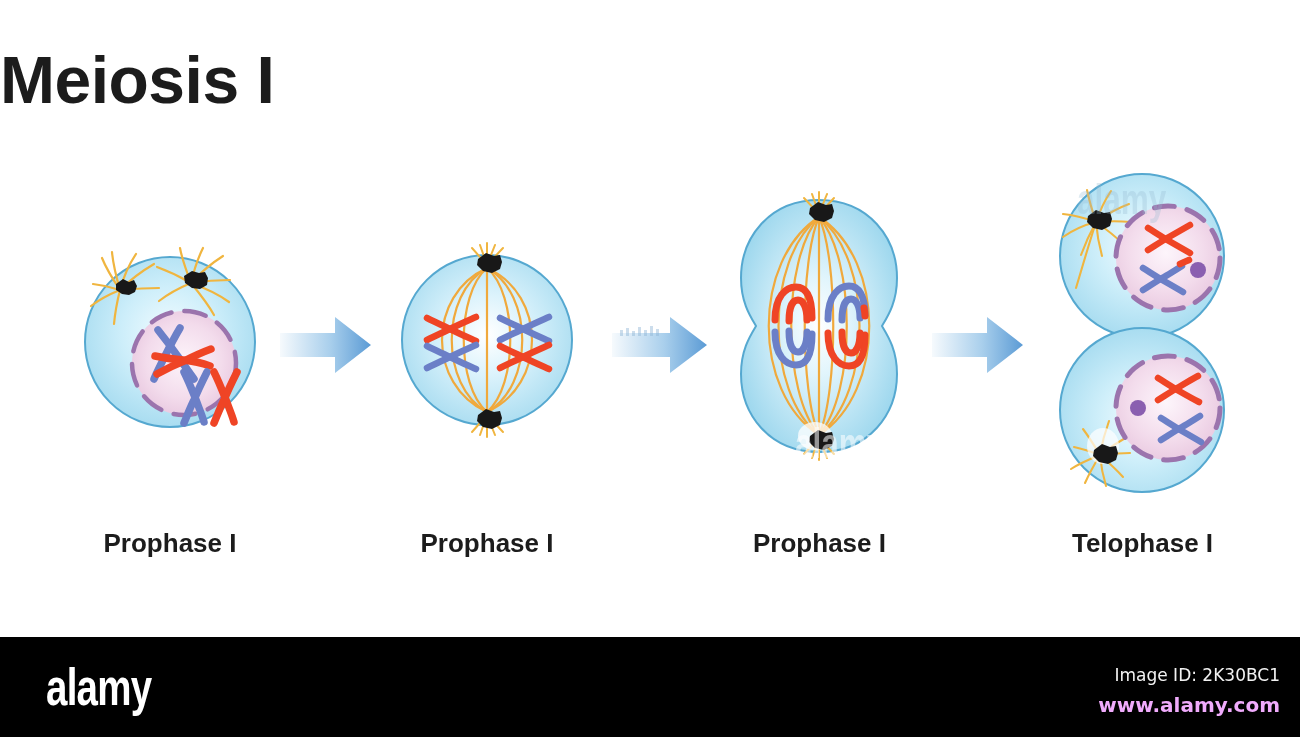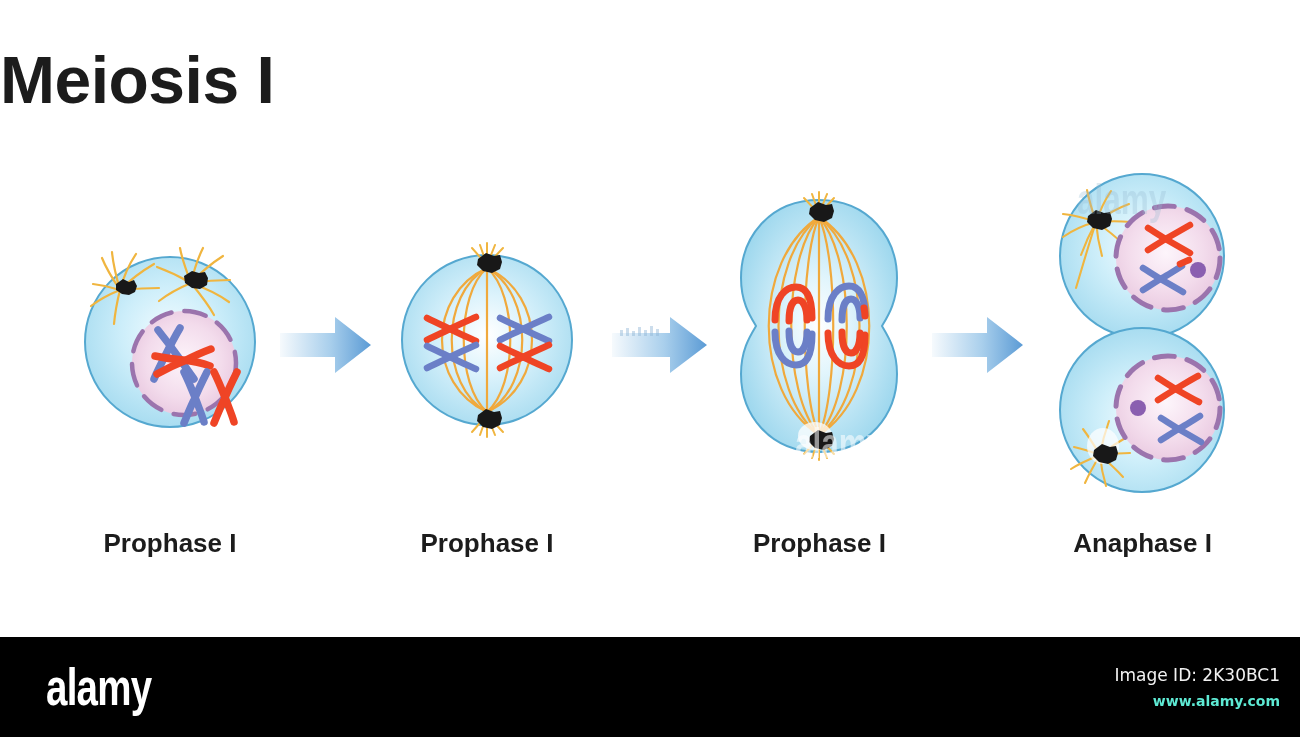--- a/index.html
+++ b/index.html
@@ -77,23 +77,23 @@
     top: 28px;
     font-size: 17px;
     color: #f2f2f2;
     font-family: "DejaVu Sans", sans-serif;
     margin-left: 42px;
   }
   #footer-url {
     position: absolute;
     right: 20px;
     top: 56px;
-    font-size: 14px;
+    font-size: 20px;
     font-weight: bold;
-    color: #5eead4;
+    color: #f0abfc;
     font-family: "DejaVu Sans", sans-serif;
   }
   .wm-tile {
     position: absolute;
     font-family: "Liberation Sans", sans-serif;
     font-weight: bold;
     color: rgba(150,185,210,0.30);
     pointer-events: none;
     user-select: none;
   }
@@ -410,21 +410,21 @@
       <circle cx="108" cy="248" r="8" fill="#8a5fb0"></circle>
       <g fill="none" stroke="#ef4425" stroke-width="6.5" stroke-linecap="round">
         <path d="M128,218 C136,223 142,227 149,231 C156,235 163,239 169,242"></path>
         <path d="M128,240 C136,235 142,231 149,227 C156,223 162,219 168,216"></path>
       </g>
       <g fill="none" stroke="#6b7fc7" stroke-width="6.5" stroke-linecap="round">
         <path d="M131,258 C139,263 145,267 152,271 C159,275 166,279 171,282"></path>
         <path d="M131,280 C139,275 145,271 152,267 C159,263 165,259 170,256"></path>
       </g>
     </svg>
-    <div class="stage-label">Anaphase I</div>
+    <div class="stage-label">Telophase I</div>
   </div>
 
   <div class="wm-tile" style="left:1062px; top:176px; font-size:42px; transform:scaleX(0.75);">alamy</div>
   <div class="wm-tile" style="left:780px; top:420px; font-size:42px; transform:scaleX(0.75); color:rgba(255,255,255,0.55);">alamy</div>
 
   <div id="footer">
     <div id="alamy-logo">alamy</div>
     <div id="footer-imageid">Image ID: 2K30BC1</div>
     <div id="footer-url">www.alamy.com</div>
   </div>

